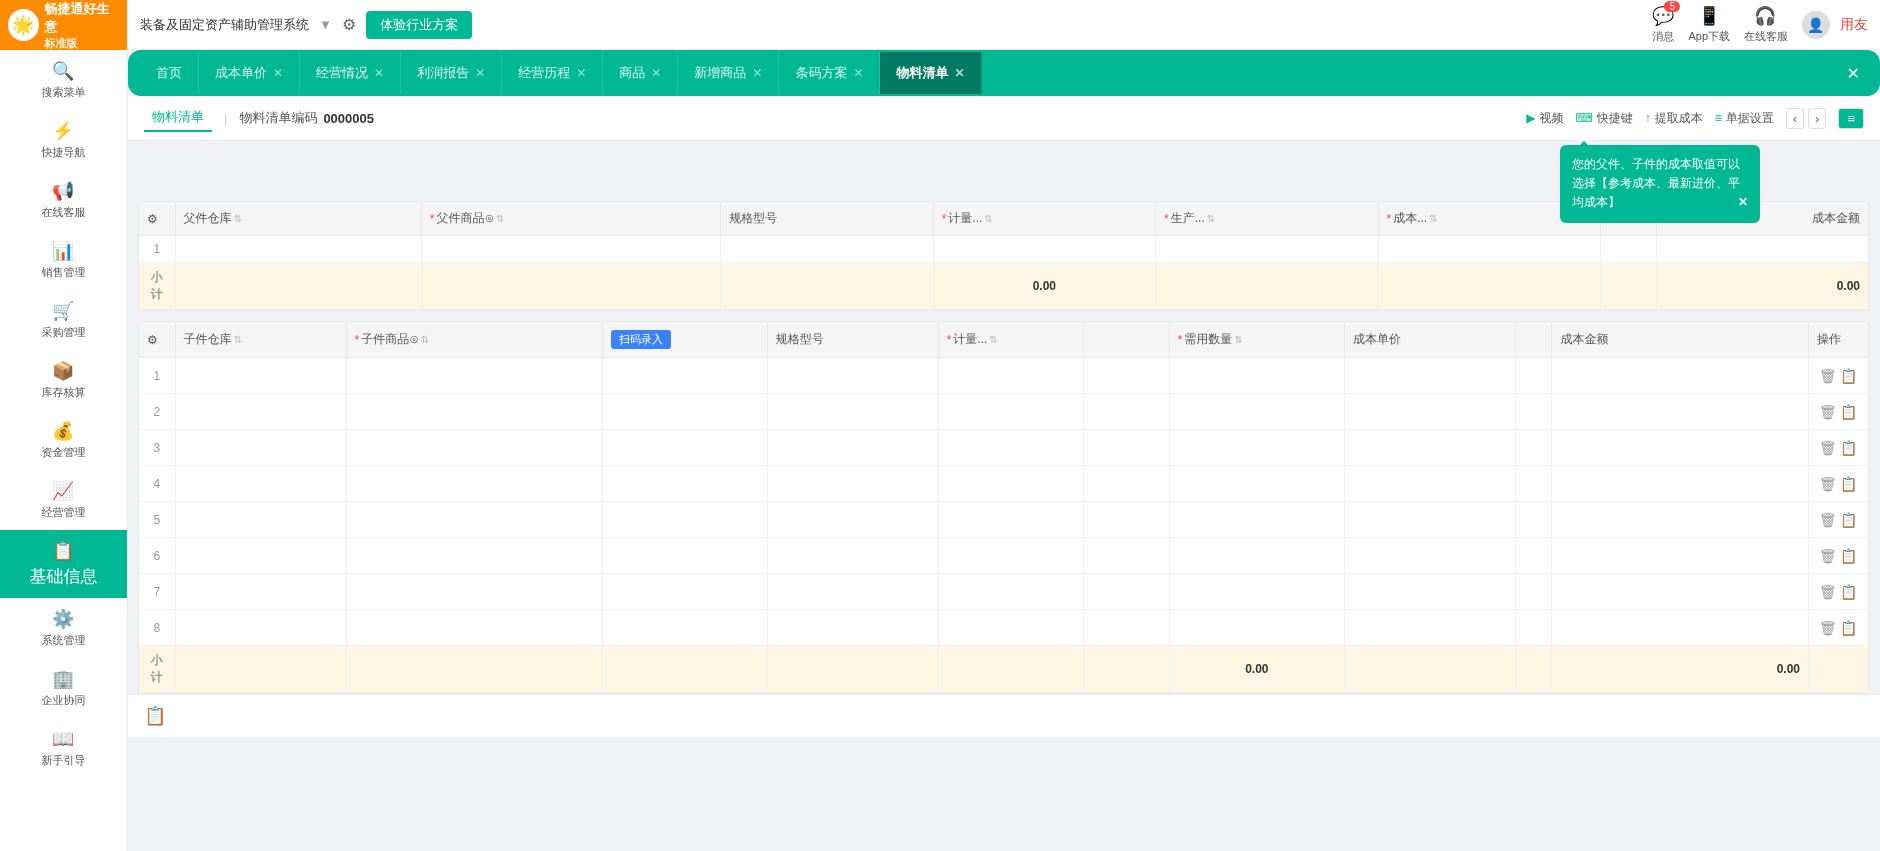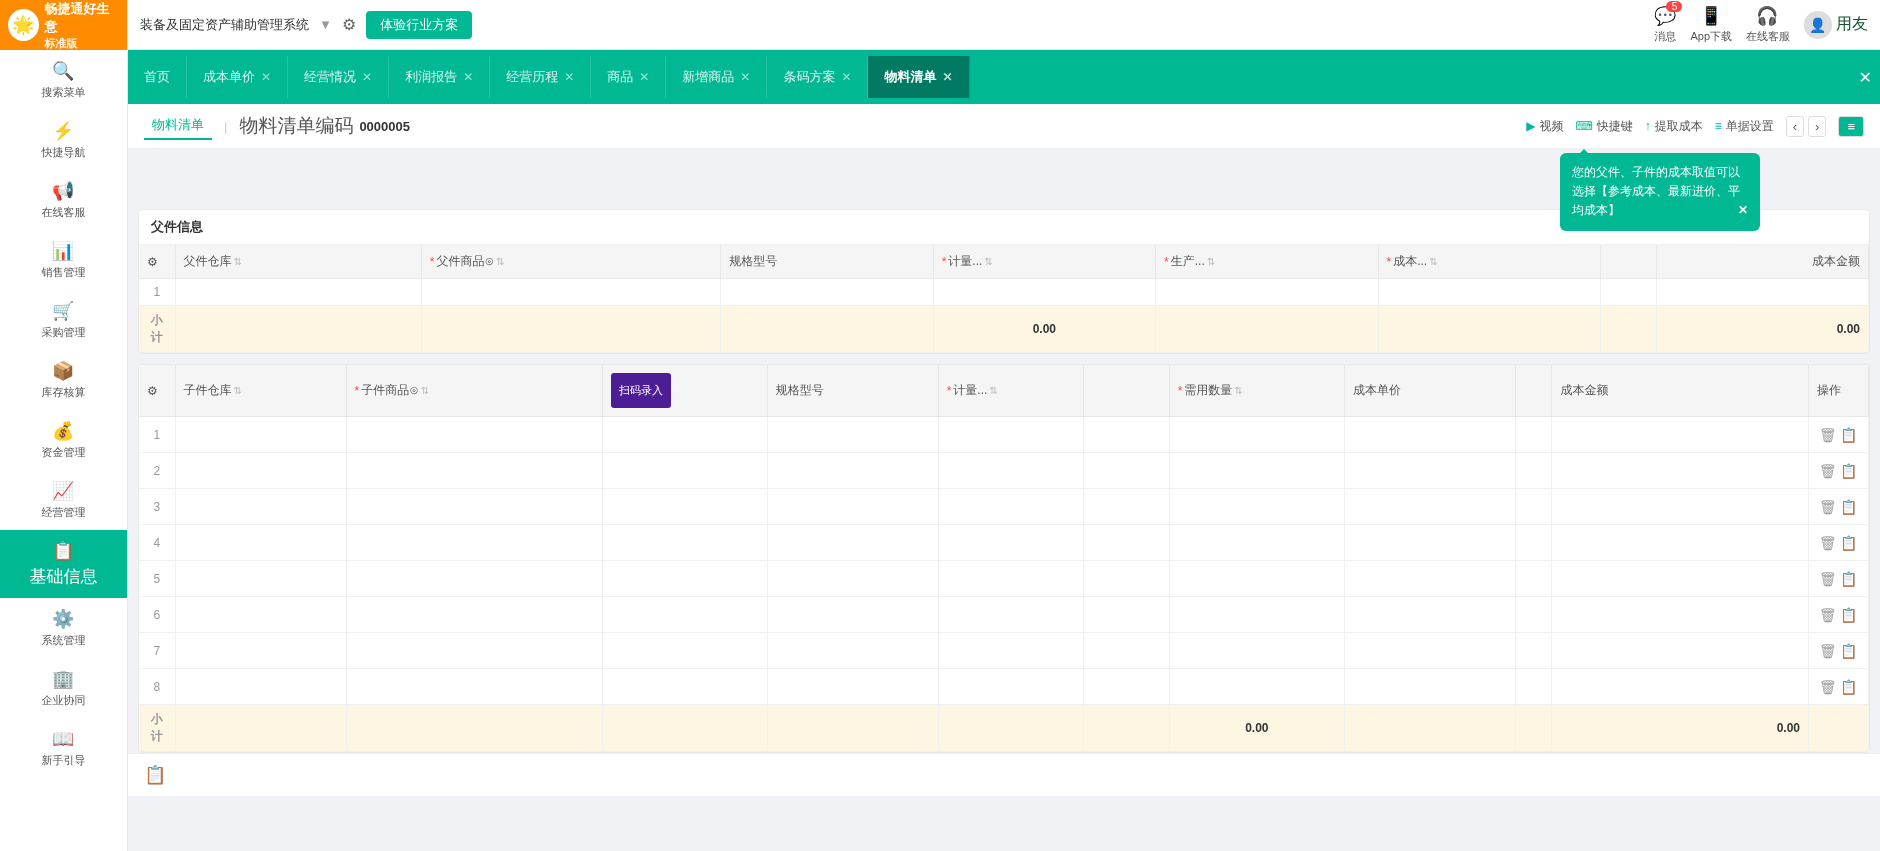--- a/index.html
+++ b/index.html
@@ -18,21 +18,21 @@
 
     
     .topbar { background: #fff; border-bottom: 1px solid #e8e8e8; display: flex; align-items: center; padding: 0 12px; height: 50px; gap: 10px; }
     .topbar-btn { background: #00b894; color: #fff; border: none; border-radius: 4px; padding: 5px 14px; cursor: pointer; font-size: 13px; }
     .topbar-right { display: flex; align-items: center; gap: 14px; margin-left: auto; }
     .topbar-icon-btn { display: flex; flex-direction: column; align-items: center; font-size: 11px; color: #555; cursor: pointer; gap: 2px; position: relative; }
     .badge { position: absolute; top: -4px; right: -6px; background: #ff4444; color: #fff; font-size: 10px; border-radius: 8px; padding: 0 4px; min-width: 16px; text-align: center; }
     .user-avatar { width: 28px; height: 28px; background: #ddd; border-radius: 50%; display: flex; align-items: center; justify-content: center; font-size: 14px; color: #888; }
 
     
-    .navtabs { background: #00b894; display: flex; align-items: center; padding: 0; height: 54px; overflow-x: auto; }
+    .navtabs { background: #00b894; display: flex; align-items: center; padding: 12px; height: 46px; overflow-x: auto; border-radius: 13px; }
     .navtab { padding: 0 16px; height: 42px; display: flex; align-items: center; color: rgba(255,255,255,0.85); cursor: pointer; font-size: 13px; white-space: nowrap; gap: 6px; border-right: 1px solid rgba(255,255,255,0.15); }
     .navtab.active { background: #007a63; color: #fff; font-weight: bold; }
     .navtab-close { font-size: 12px; opacity: 0.7; }
     .navtabs-end { margin-left: auto; padding: 0 8px; color: #fff; font-size: 16px; cursor: pointer; }
 
     
     .content { flex: 1; background: #f0f2f5; overflow-y: auto; padding: 0; }
 
     
     .page-header { background: #fff; padding: 8px 16px; display: flex; align-items: center; gap: 12px; border-bottom: 1px solid #eee; }
@@ -54,21 +54,21 @@
     .data-table { width: 100%; border-collapse: collapse; font-size: 12px; }
     .data-table th { background: #f5f5f5; padding: 8px 8px; text-align: left; color: #555; font-weight: normal; border-bottom: 1px solid #e8e8e8; border-right: 1px solid #e8e8e8; white-space: nowrap; }
     .data-table td { padding: 6px 8px; border-bottom: 1px solid #f0f0f0; border-right: 1px solid #f0f0f0; color: #333; }
     .data-table tr.subtotal td { background: #fdf6e3; font-weight: bold; }
     .data-table .row-num { color: #999; text-align: center; width: 30px; }
     .data-table .required { color: #ff4444; }
     .col-action { width: 60px; text-align: center; }
     .col-icon { width: 36px; text-align: center; }
     .action-icons { display: flex; gap: 4px; justify-content: center; }
     .action-icon { color: #999; cursor: pointer; font-size: 14px; }
-    .scan-btn { background: #4c1d95; color: #fff; border: none; border-radius: 3px; padding: 10px 8px; font-size: 11px; cursor: pointer; }
+    .scan-btn { background: #3b82f6; color: #fff; border: none; border-radius: 3px; padding: 2px 8px; font-size: 11px; cursor: pointer; }
     .th-sort { display: flex; align-items: center; gap: 2px; }
     .sort-icon { color: #bbb; font-size: 10px; }
 
     .bottom-bar { background: #fff; padding: 10px 16px; border-top: 1px solid #eee; display: flex; gap: 8px; align-items: center; }
   </style>
 </head>
 <body>
 
 <div class="sidebar">
   <div class="sidebar-logo">
@@ -148,21 +148,21 @@
       <div class="topbar-icon-btn">
         <span style="font-size:18px;">📱</span>
         <span style="font-size:11px;">App下载</span>
       </div>
       <div class="topbar-icon-btn">
         <span style="font-size:18px;">🎧</span>
         <span style="font-size:11px;">在线客服</span>
       </div>
       <div style="display:flex;align-items:center;gap:4px;cursor:pointer;">
         <div class="user-avatar">👤</div>
-        <span style="font-size:16px;color:#14532d;">用友</span>
+        <span style="font-size:14px;color:#ef4444;margin-left:6px;">用友</span>
       </div>
     </div>
   </div>
 
   <div class="navtabs" id="nav-tabs-container">
   <div class="navtab">
         <span>首页</span>
       </div>
       <div class="navtab">
         <span>成本单价</span>
@@ -198,21 +198,21 @@
       </div>
       <div class="navtabs-end">✕</div>
     </div>
 
   <div class="content">
 
     <div class="page-header">
       <span class="page-header-tab active">物料清单</span>
       <span style="color:#ccc;">|</span>
       <div class="page-header-code">
-        <span style="font-size:19px;color:#555;">物料清单编码</span>
+        <span style="font-size:13px;color:#555;">物料清单编码</span>
         <span style="font-size:13px;color:#333;font-weight:bold;">0000005</span>
       </div>
       <div class="page-header-actions">
         <div class="page-header-action">
           <span style="color:#00b894;">▶</span>
           <span>视频</span>
         </div>
         <div class="page-header-action">
           <span style="color:#00b894;">⌨</span>
           <span>快捷键</span>
@@ -236,21 +236,20 @@
     <div style="position:relative;padding:0 16px;margin-top:4px;">
       <div style="position:absolute;right:120px;top:0;z-index:10;">
         <div class="tooltip-box">
           <span>您的父件、子件的成本取值可以选择【参考成本、最新进价、平均成本】</span>
           <span style="float:right;cursor:pointer;margin-left:4px;font-weight:bold;">✕</span>
         </div>
       </div>
     </div>
 
     <div class="section" style="margin-top:60px;">
-      <div class="section-title">父件信息</div>
       <table class="data-table">
         <thead>
           <tr>
             <th class="col-icon">⚙</th>
             <th>
                 <div class="th-sort">父件仓库<span class="sort-icon">⇅</span></div>
               </th>
             <th>
                 <div class="th-sort"><span class="required">*</span>父件商品⊙<span class="sort-icon">⇅</span></div>
               </th>

